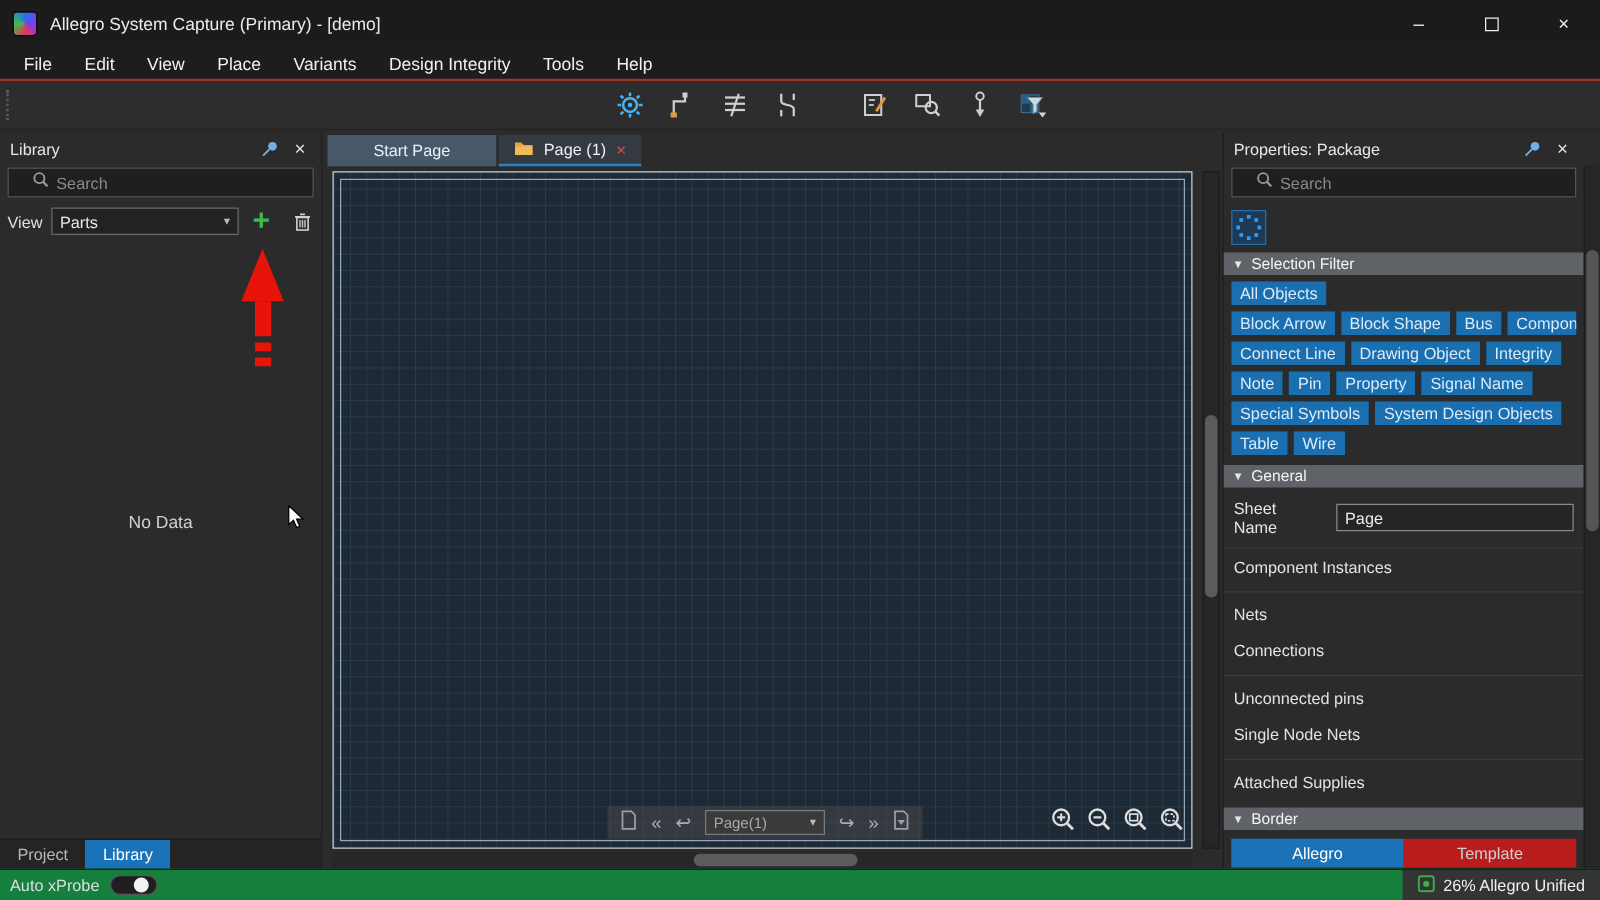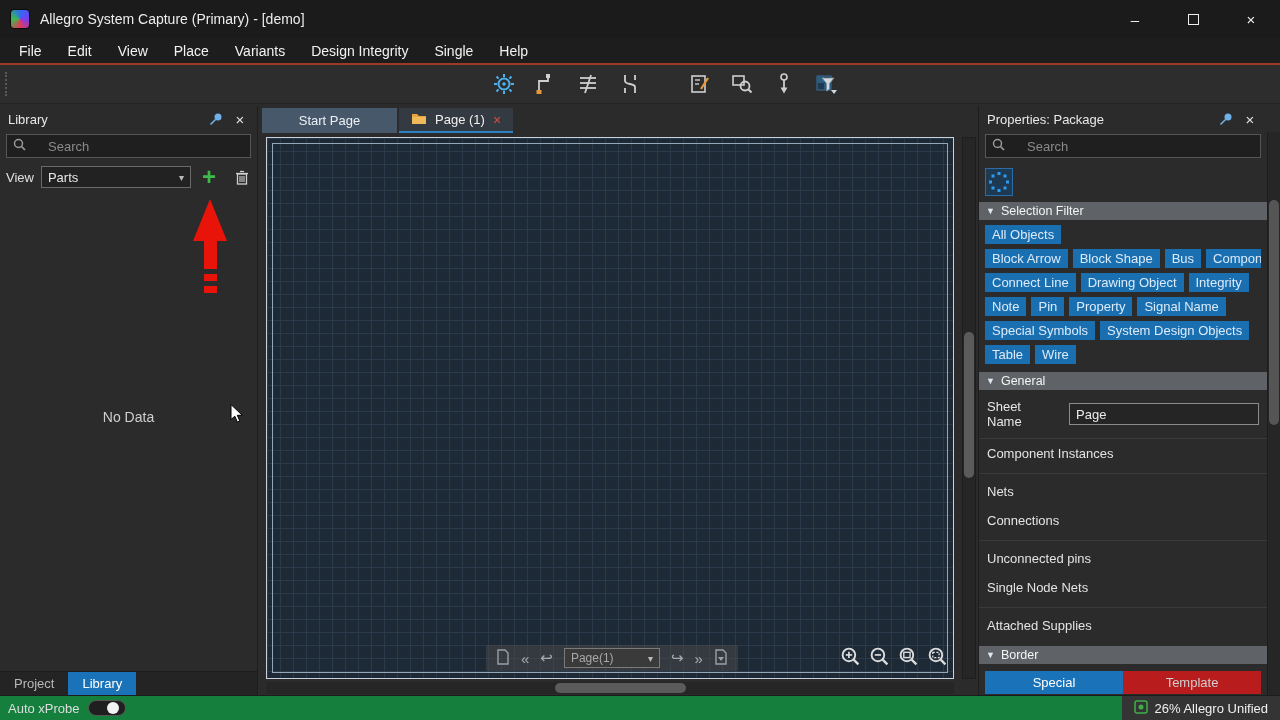--- a/index.html
+++ b/index.html
@@ -27,21 +27,21 @@
 
   
   .main{position:absolute;top:106px;bottom:25px;left:0;right:0;display:flex;}
 
   
   .left-panel{width:258px;background:#2b2b2b;border-right:1px solid #1e1e1e;display:flex;flex-direction:column;}
   .panel-header{height:26px;display:flex;align-items:center;padding:0 8px;font-size:13px;color:#e8e8e8;flex:0 0 auto;}
   .panel-header .spacer{flex:1;}
   .icon-btn{width:18px;height:18px;display:flex;align-items:center;justify-content:center;margin-left:6px;}
   .close-x{color:#e0e0e0;font-size:15px;line-height:1;}
-  .search-row{margin:2px 6px 4px 6px;height:24px;background:#1f1f1f;border:1px solid #555;display:flex;align-items:center;padding:0 6px;gap:22px;flex:0 0 auto;}
+  .search-row{margin:2px 6px 4px 6px;height:24px;background:#1f1f1f;border:1px solid #555;display:flex;align-items:center;padding:0 19px;gap:6px;flex:0 0 auto;}
   .search-row input{flex:1;background:transparent;border:none;outline:none;color:#ddd;font-size:13px;}
   .search-row input::placeholder{color:#8a8a8a;}
   .view-row{display:flex;align-items:center;gap:7px;padding:4px 6px 6px 6px;flex:0 0 auto;}
   .view-label{font-size:13px;color:#e0e0e0;}
   .select-box{flex:1;height:22px;background:#222;border:1px solid #6a6a6a;display:flex;align-items:center;justify-content:space-between;padding:0 6px;font-size:13px;color:#e8e8e8;}
   .select-arrow{font-size:10px;color:#bbb;}
   .plus-btn{color:#3dbb4a;font-size:24px;font-weight:bold;width:22px;text-align:center;line-height:20px;}
   .left-body{flex:1;position:relative;}
   .no-data{position:absolute;top:215px;left:0;right:0;text-align:center;font-size:14px;color:#cfcfcf;}
   .red-arrow{position:absolute;left:193px;top:5px;width:34px;display:flex;flex-direction:column;align-items:center;}
@@ -118,21 +118,21 @@
     </div>
   </div>
 
   <div class="menubar">
     <div class="menu-item">File</div>
     <div class="menu-item">Edit</div>
     <div class="menu-item">View</div>
     <div class="menu-item">Place</div>
     <div class="menu-item">Variants</div>
     <div class="menu-item">Design Integrity</div>
-    <div class="menu-item">Single</div>
+    <div class="menu-item">Tools</div>
     <div class="menu-item">Help</div>
   </div>
 
   <div class="toolbar">
     <div class="toolbar-handle"></div>
     <div class="tool-icons">
       <div class="tool-btn">
         <svg width="24" height="24" viewBox="0 0 24 24">
             <circle cx="12" cy="12" r="5.5" fill="none" stroke="#4db2f0" stroke-width="2"></circle>
             <circle cx="12" cy="12" r="1.8" fill="#4db2f0"></circle>
@@ -437,21 +437,21 @@
         <div class="gen-row">Connections</div>
         <div class="gen-row gen-sep">Unconnected pins</div>
         <div class="gen-row">Single Node Nets</div>
         <div class="gen-row gen-sep">Attached Supplies</div>
 
         <div class="sec-header">
           <span class="sec-tri">▼</span>
           <span>Border</span>
         </div>
         <div class="border-btns">
-          <div class="border-btn standard">Special</div>
+          <div class="border-btn standard">Allegro</div>
           <div class="border-btn template">Template</div>
         </div>
       </div>
       <div class="rp-scroll">
           <div class="rp-thumb"></div>
         </div>
     </div>
   </div>
 
   <div class="statusbar">

